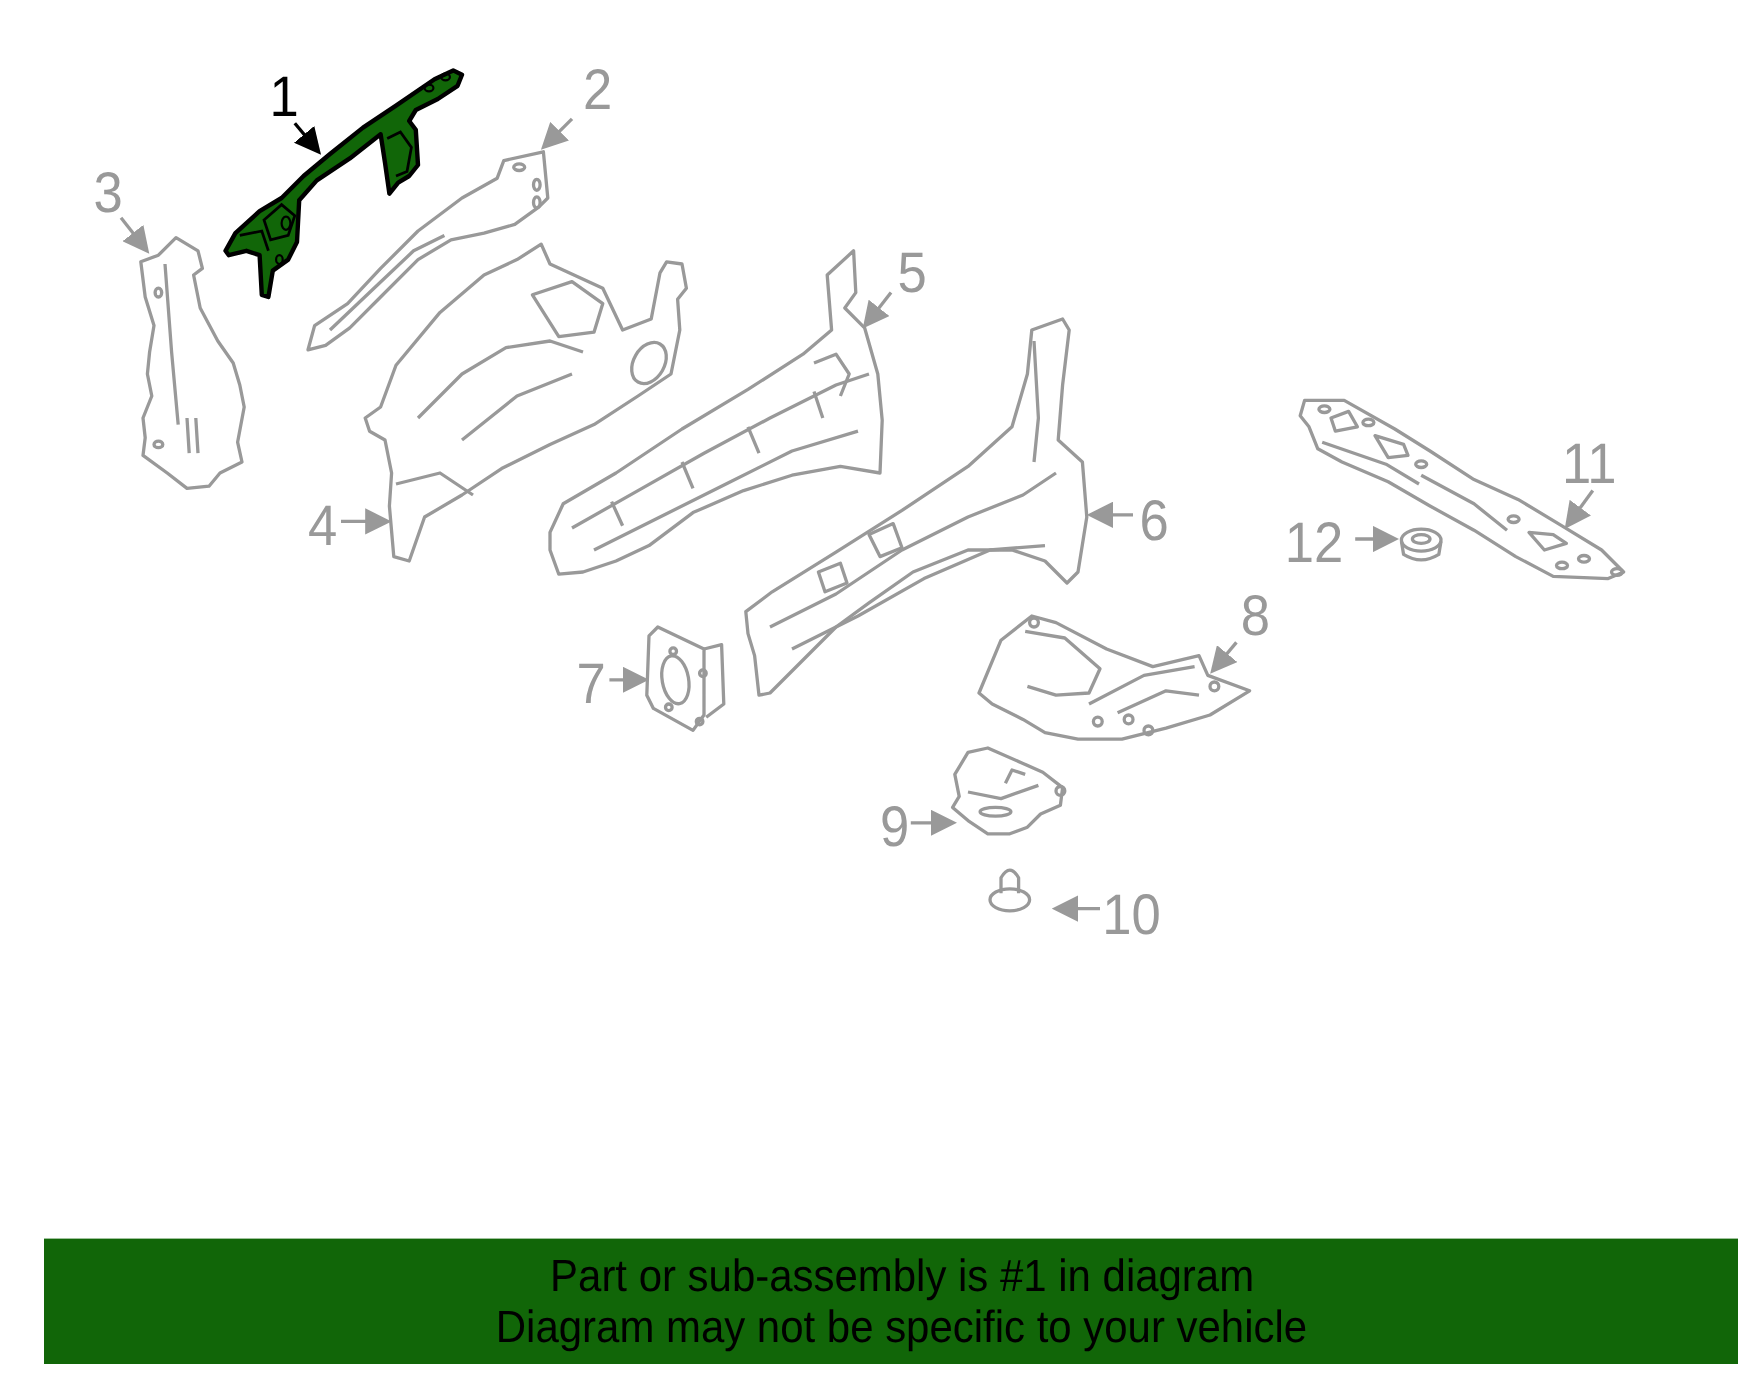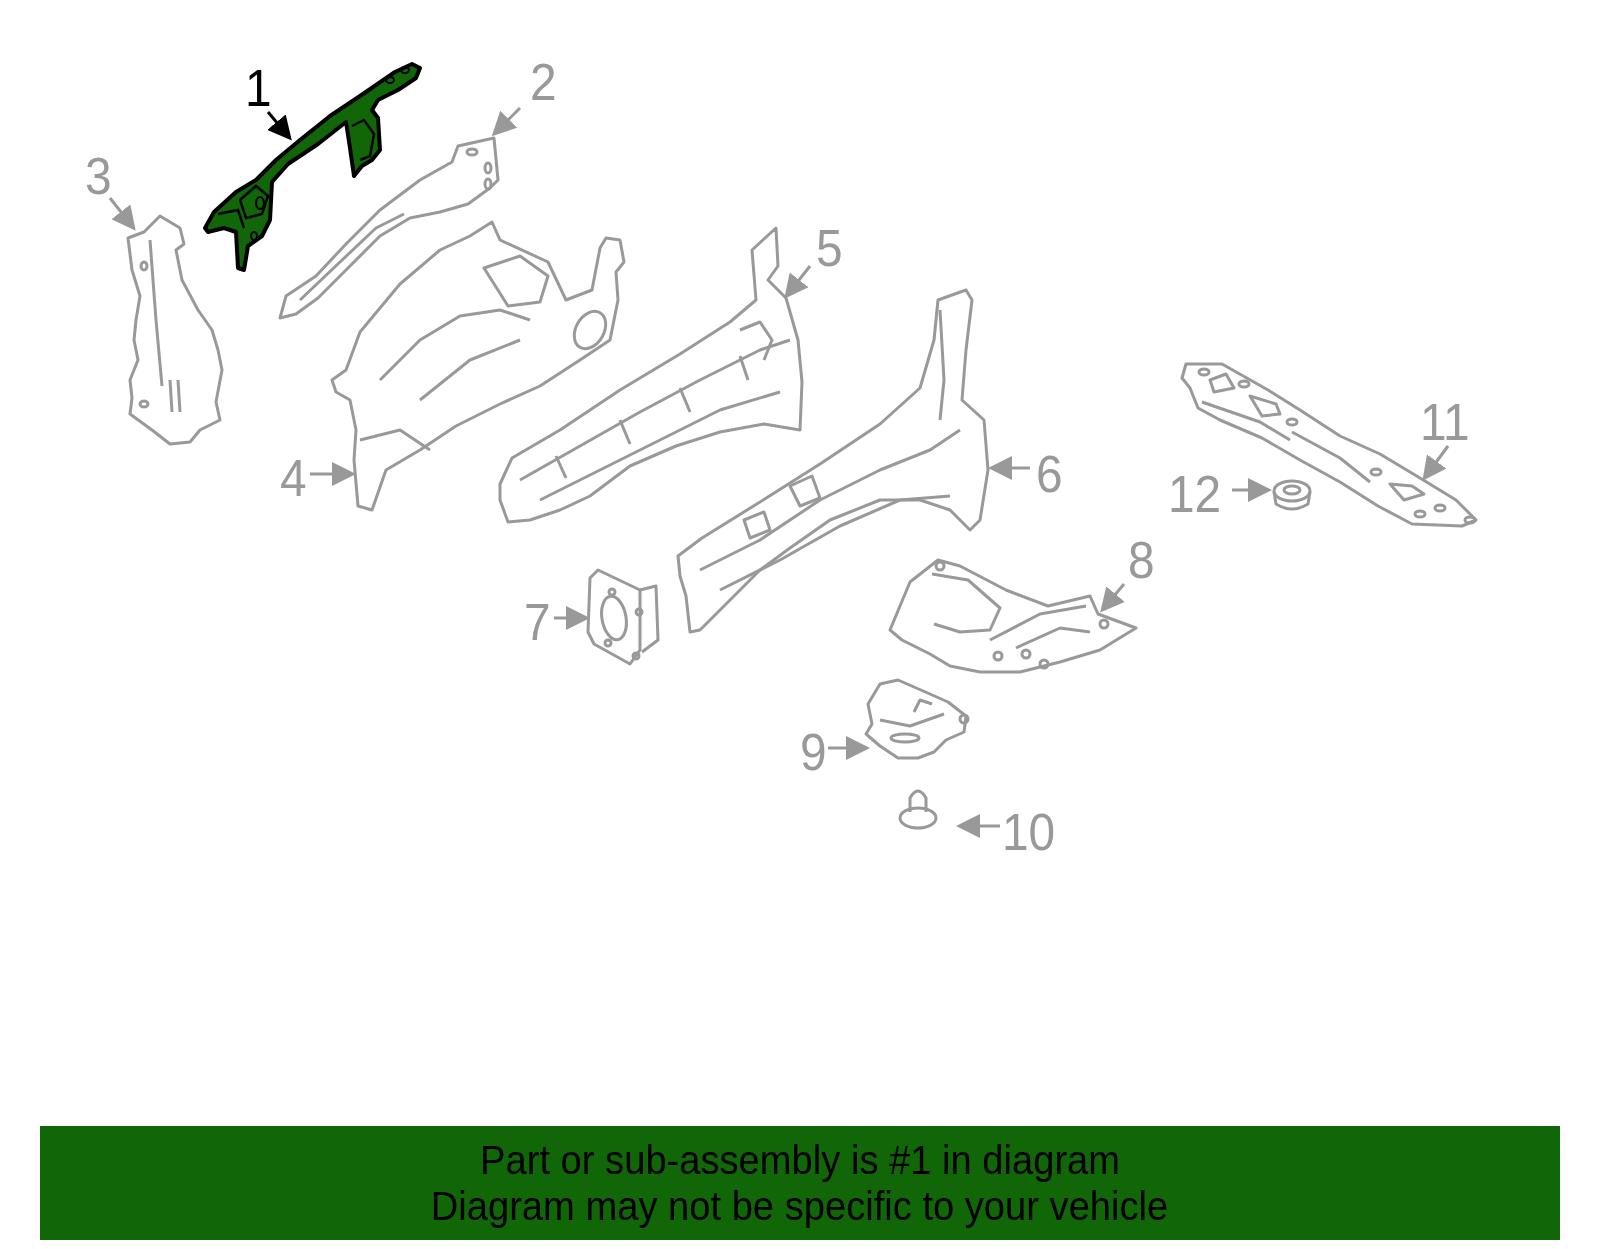--- a/index.html
+++ b/index.html
@@ -1,20 +1,20 @@
 <!DOCTYPE html>
 <html><head>
 <meta charset="utf-8">
 <style>
   html, body { margin:0; padding:0; background:#ffffff; }
   body { width:1600px; height:1249px; position:relative; overflow:hidden; font-family:"Liberation Sans", sans-serif; }
   #diagram { position:absolute; left:0; top:0; width:1600px; height:1100px; }
   .callout { position:absolute; font-family:"Liberation Sans", sans-serif; font-size:52px; line-height:1; color:#999999; transform:scaleX(0.92); transform-origin:left top; }
   .callout.active { color:#000000; }
-  #banner { position:absolute; left:40px; top:1126px; width:1520px; height:114px; background:#116608; display:flex; flex-direction:column; align-items:center; justify-content:center; }
+  #banner { position:absolute; left:40px; top:1126px; width:1520px; height:114px; background:#116608; display:flex; flex-direction:column; align-items:center; justify-content:center;padding-left:20px; }
   #banner div { font-family:"Liberation Sans", sans-serif; font-size:41px; color:#000000; line-height:46px; transform:scaleX(0.93); white-space:nowrap; }
 </style>
 </head>
 <body>
 
 <div id="diagram">
   <svg width="1600" height="1100" viewBox="0 0 1600 1100" xmlns="http://www.w3.org/2000/svg">
     <defs>
       <marker id="ahGray" markerWidth="8" markerHeight="8" refX="6" refY="4" orient="auto" markerUnits="strokeWidth">
         <path d="M0,0 L8,4 L0,8 Z" fill="#999"></path>

